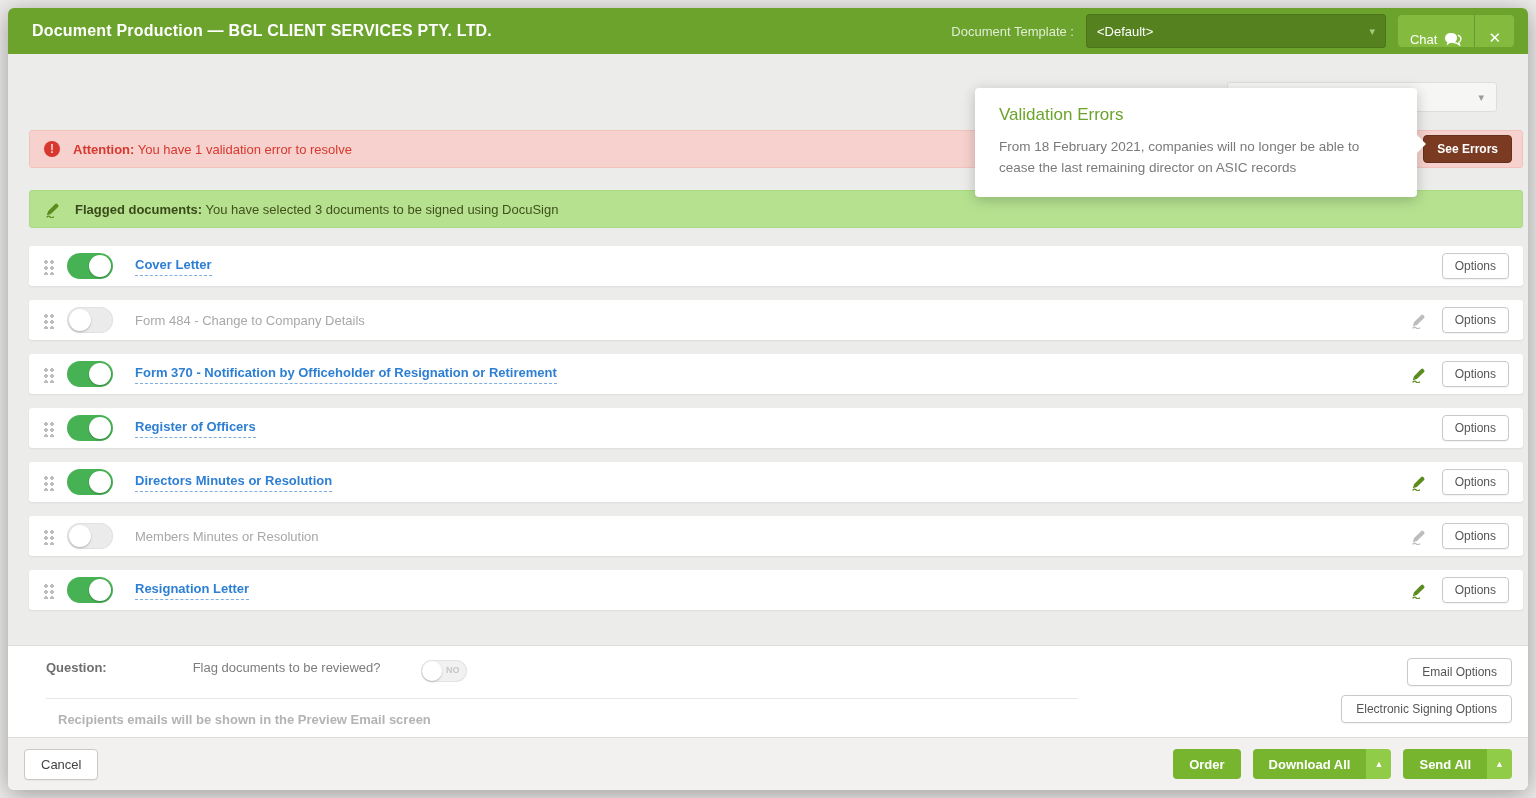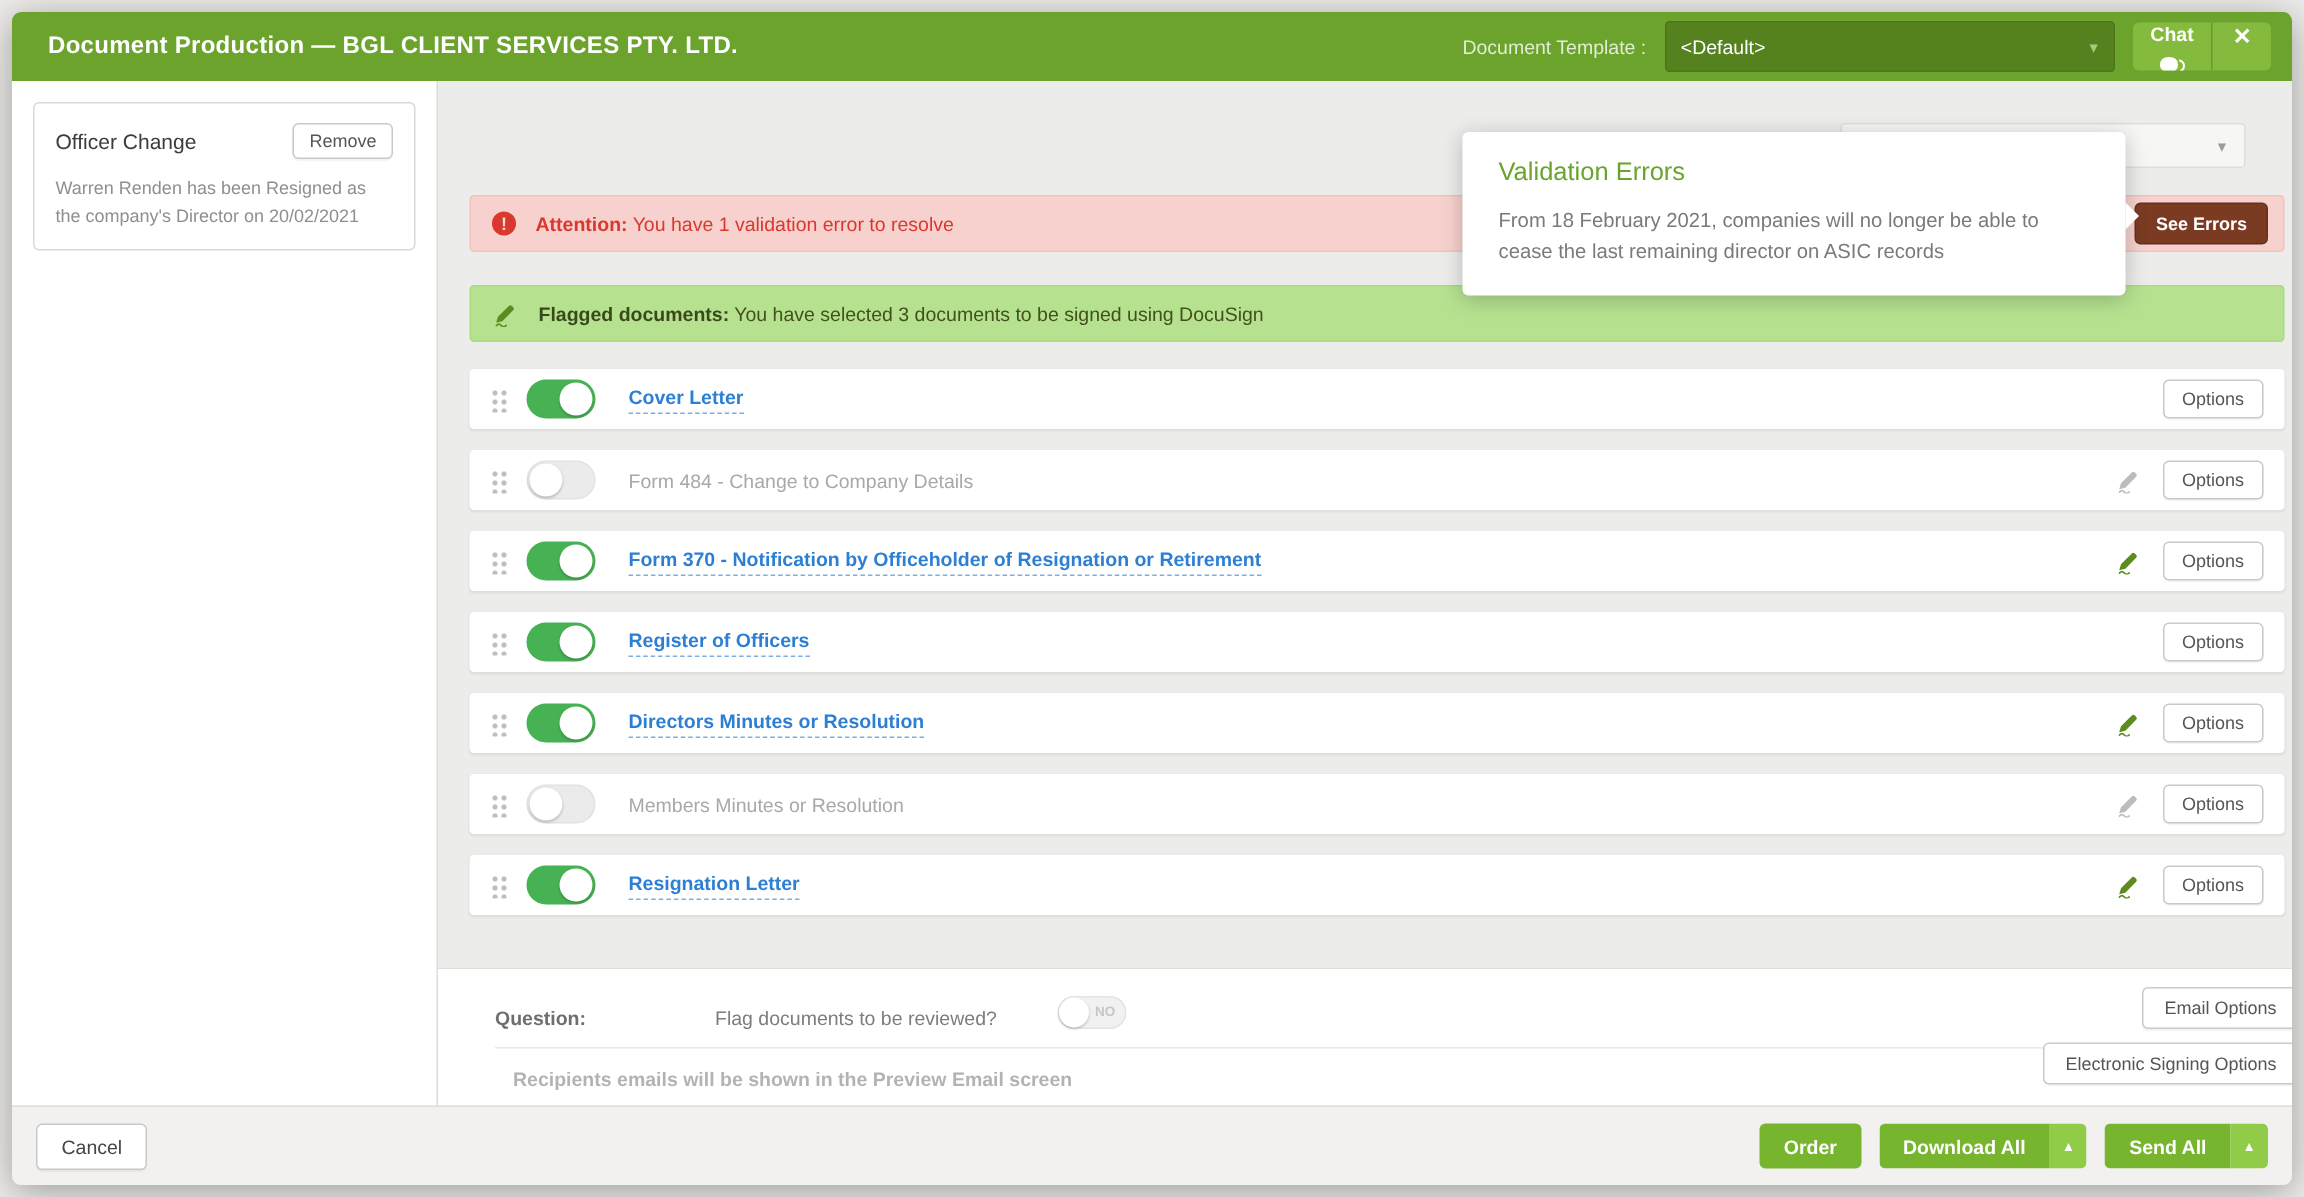--- a/index.html
+++ b/index.html
@@ -26,22 +26,22 @@
   .template-label { color:rgba(255,255,255,.8); font-size:13px; }
   .template-select {
     width:300px; height:30px; background:#55821f; border:1px solid #4d761b; border-radius:3px;
     color:#fff; font-size:13px; display:flex; align-items:center; padding:16px 10px; cursor:pointer;
   }
   .template-select .caret { margin-left:auto; color:#a9c87c; font-size:11px; }
   .chat-group {
     display:flex; align-items:stretch; background:#84ba3e; border-radius:4px; overflow:hidden; height:32px;
   }
   .chat-btn, .close-btn {
-    background:transparent; border:none; color:#fff; font-weight:bold; font-size:13px;
-    display:flex; align-items:center; gap:7px; padding:0 12px; cursor:pointer;flex-direction:column;
+    background:transparent; border:none; color:#fff; font-weight:normal; font-size:13px;
+    display:flex; align-items:flex-end; gap:7px; padding:0 12px; cursor:pointer;
   }
   .chat-group .divider { width:1px; background:rgba(0,0,0,.18); }
   .close-btn { font-size:15px; padding:0 13px; }
   .bubble-icon svg { display:block; }
   
   .content { flex:1 1 auto; display:flex; min-height:0; }
   .sidebar {
     width:284px; flex:0 0 284px; background:#fff; border-right:1px solid #dcdcda; padding:14px;
   }
   .side-card { background:#fff; border:1px solid #d8d8d6; border-radius:4px; padding:13px 14px; }
@@ -126,21 +126,21 @@
   .options-btn {
     background:#fff; border:1px solid #c9c9c9; border-radius:4px; color:#555; font-size:12px;
     padding:5px 12px; cursor:pointer; box-shadow:0 1px 1px rgba(0,0,0,.05);
   }
   
   .bottom-panel {
     flex:0 0 92px; background:#fff; border-top:1px solid #ddddda;
     display:flex; padding:0 16px 0 38px;
   }
   .bp-left { flex:1 1 auto; padding-top:14px; }
-  .bp-row1 { display:flex; align-items:flex-end; height:26px; }
+  .bp-row1 { display:flex; align-items:flex-start; height:26px; }
   .question-label { font-size:13px; font-weight:bold; color:#6e6e6e; }
   .question-text { font-size:13px; color:#7d7d7d; margin-left:86px; }
   .toggle-no {
     width:46px; height:22px; border-radius:11px; background:#f1f1f1; box-shadow:inset 0 0 0 1px #e4e4e4;
     margin-left:40px; position:relative; cursor:pointer;
   }
   .toggle-no .knob {
     position:absolute; left:1px; top:1px; width:20px; height:20px; border-radius:50%;
     background:#fff; box-shadow:0 1px 2px rgba(0,0,0,.22);
   }
@@ -210,29 +210,20 @@
           </span>
         </button>
         <span class="divider"></span>
         <button class="close-btn">✕</button>
       </div>
     </div>
   </div>
 
   <div class="content">
 
-    <div class="sidebar">
-      <div class="side-card">
-        <div class="side-card-head">
-          <span class="side-card-title">Officer Change</span>
-          <button class="remove-btn">Remove</button>
-        </div>
-        <div class="side-card-desc">Warren Renden has been Resigned as the company's Director on 20/02/2021</div>
-      </div>
-    </div>
 
     <div class="main">
       <div class="main-body">
 
         <div class="main-topbar">
           <div class="filter-group">
             <span class="filter-label">Document Order Filter</span>
             <div class="filter-select">
               <span>Default</span>
               <span class="caret">▾</span>

